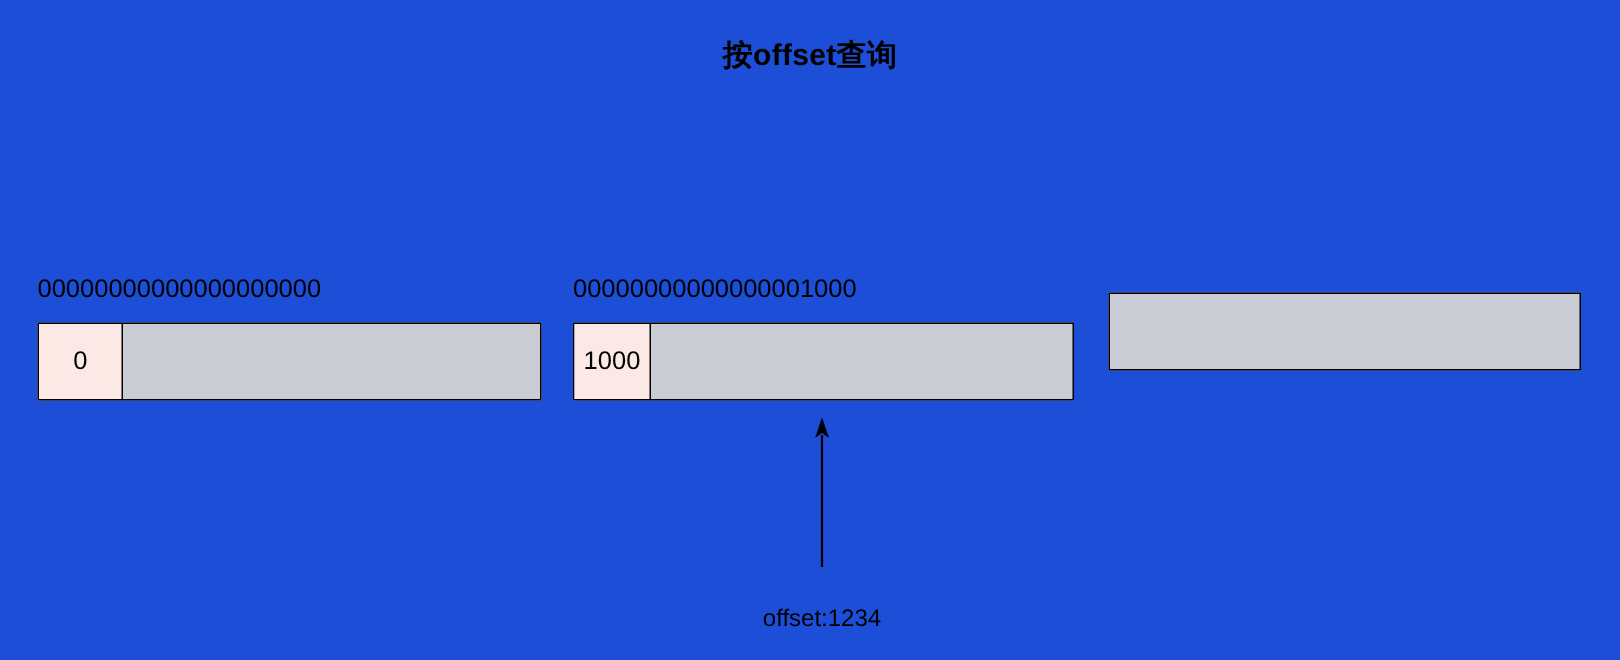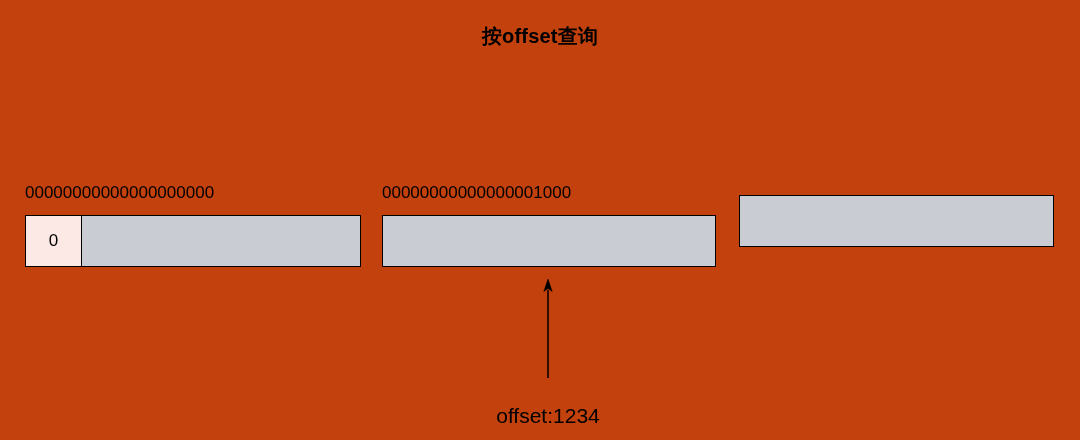--- a/index.html
+++ b/index.html
@@ -6,21 +6,21 @@
     margin: 0;
     padding: 0;
     background: #ffffff;
     font-family: "Liberation Sans", "DejaVu Sans", sans-serif;
     color: #000000;
   }
   .canvas {
     position: relative;
     width: 1080px;
     height: 440px;
-    background: #c2410c;
+    background: #1d4ed8;
     overflow: hidden;
   }
   .title {
     position: absolute;
     top: 23px;
     left: 0;
     width: 1080px;
     text-align: center;
     font-size: 20px;
     font-weight: 600;
@@ -67,21 +67,21 @@
     top: 278px;
     width: 16px;
     height: 102px;
   }
   .offset-label {
     position: absolute;
     left: 488px;
     top: 404px;
     width: 120px;
     text-align: center;
-    font-size: 21px;
+    font-size: 16px;
     white-space: nowrap;
   }
 </style>
 </head>
 <body>
 
 <div class="canvas">
 
   <div class="title">按offset查询</div>
 
@@ -89,20 +89,21 @@
     <div class="file-label">00000000000000000000</div>
     <div class="seg-box">
       <div class="seg-head">0</div>
       <div class="seg-body"></div>
     </div>
   </div>
 
   <div class="segment" id="seg1">
     <div class="file-label">00000000000000001000</div>
     <div class="seg-box">
+      <div class="seg-head">1000</div>
       <div class="seg-body"></div>
     </div>
   </div>
 
   <div class="segment" id="seg2">
     <div class="seg-box">
       <div class="seg-body"></div>
     </div>
   </div>
 

